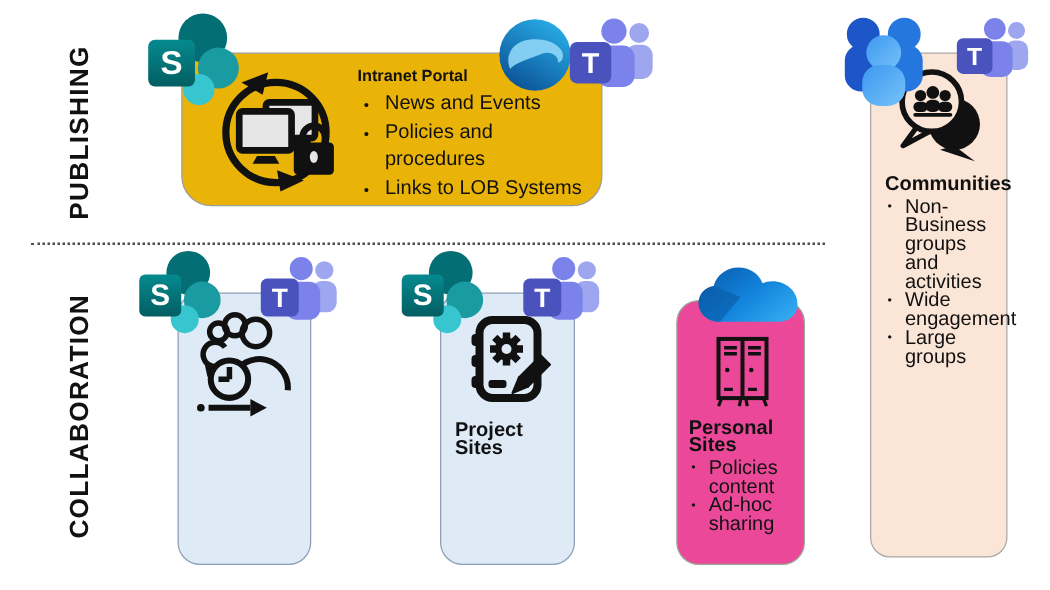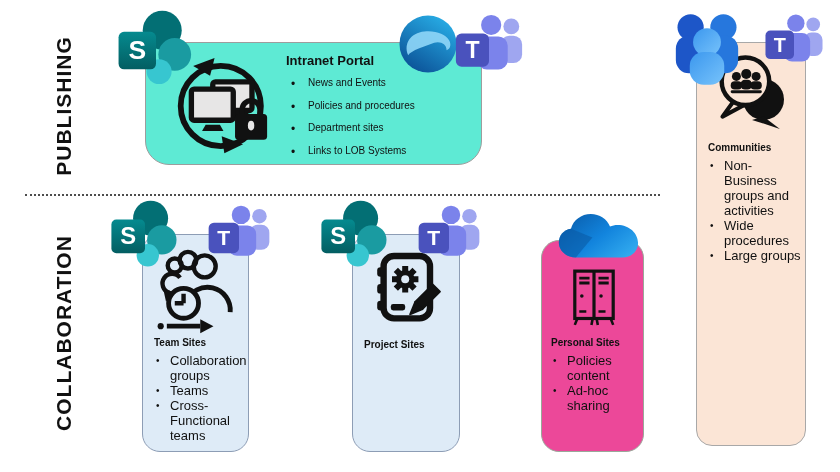--- a/index.html
+++ b/index.html
@@ -16,64 +16,63 @@
   #divider{position:absolute;left:25px;top:194px;width:635px;border-top:2px dotted #4d4d4d;}
   .card{position:absolute;box-sizing:border-box;}
   #card-intranet{left:145px;top:42px;width:337px;height:123px;background:#E7E6E6;border:1px solid #9d9d9d;border-radius:24px;}
   #card-communities{left:696px;top:42px;width:110px;height:404px;background:#FBE5D6;border:1px solid #a8a8a8;border-radius:16px;}
   #card-team{left:142px;top:234px;width:107px;height:218px;background:#DEEBF7;border:1px solid #8d9db5;border-radius:18px;}
   #card-project{left:352px;top:234px;width:108px;height:218px;background:#DEEBF7;border:1px solid #8d9db5;border-radius:18px;}
   #card-personal{left:541px;top:240px;width:103px;height:212px;background:#E2EFDA;border:1px solid #9aa89a;border-radius:18px;}
   .floaticon{position:absolute;}
   .inicon{position:absolute;}
   .card-text{position:absolute;}
-  .card-title{font-weight:bold;font-size:10px;line-height:14px;color:#111;}
+  .card-title{font-weight:bold;font-size:16px;line-height:14px;color:#111;}
   .big .card-title{font-size:13px;line-height:17px;}
   ul.bullets{list-style:none;margin:3px 0 0;padding:0;}
-  ul.bullets li{position:relative;padding-left:16px;font-size:13px;line-height:15px;color:#111;}
+  ul.bullets li{position:relative;padding-left:16px;font-size:16px;line-height:15px;color:#111;}
   ul.bullets li::before{content:"\2022";position:absolute;left:2px;font-size:10px;}
-  .big ul.bullets li{padding-left:22px;font-size:10px;line-height:22.5px;}
+  .big ul.bullets li{padding-left:22px;font-size:16px;line-height:22.5px;}
   .big ul.bullets li::before{left:5px;font-size:12px;top:1px;}
   #text-intranet{left:140px;top:9px;width:190px;}
   #text-communities{left:11px;top:98px;width:94px;}
   #text-team{left:11px;top:101px;width:92px;}
   #text-project{left:11px;top:103px;width:94px;}
   #text-personal{left:9px;top:95px;width:90px;}
   svg{display:block;}
   .sqletter{font-family:"Liberation Sans",sans-serif;font-weight:bold;fill:#fff;}
 </style>
 </head>
 <body>
 
 <div id="canvas">
 
   <div class="vlabel" id="label-publishing">PUBLISHING</div>
   <div class="vlabel" id="label-collaboration">COLLABORATION</div>
 
   <div id="divider"></div>
 
-  <div class="card big" id="card-intranet" style="background: #5eead4;">
+  <div class="card big" id="card-intranet" style="background: #eab308;">
     <svg class="inicon" style="left:22px;top:14px" width="102" height="98" viewBox="0 0 110 110">
       <circle cx="57" cy="55" r="45" fill="none" stroke="#111" stroke-width="6.5"></circle>
       <polygon points="26,10 50,1 45,21" fill="#111"></polygon>
       <polygon points="82,98 58,89 61,108" fill="#111"></polygon>
       <rect x="48" y="28" width="44" height="32" rx="3" fill="#E7E6E6" stroke="#111" stroke-width="6"></rect>
       <rect x="60" y="62" width="28" height="6" fill="#111"></rect>
       <rect x="24" y="36" width="47" height="35" rx="3" fill="#E7E6E6" stroke="#111" stroke-width="6"></rect>
       <polygon points="40,76 56,76 60,83 36,83" fill="#111"></polygon>
       <path d="M81 66 v-7 a10 10 0 0 1 20 0 v7" fill="none" stroke="#111" stroke-width="6"></path>
       <rect x="73" y="64" width="36" height="29" rx="4" fill="#111"></rect>
       <ellipse cx="91" cy="77" rx="3.6" ry="5.4" fill="#E7E6E6"></ellipse>
     </svg>
     <div class="card-text" id="text-intranet">
       <div class="card-title">Intranet Portal</div>
       <ul class="bullets">
         <li>News and Events</li>
         <li>Policies and procedures</li>
-        <li>Department sites</li>
         <li>Links to LOB Systems</li>
       </ul>
     </div>
   </div>
 
   <div class="card" id="card-communities" style="background: rgb(251, 229, 214);">
     <svg class="inicon" style="left:14px;top:8px" width="82" height="82" viewBox="0 0 100 100">
       <circle cx="64" cy="59" r="25" fill="#111"></circle>
       <polygon points="64,80 84,95 50,84" fill="#111"></polygon>
       <polygon points="30,58 14,80 44,64" fill="#FBE5D6" stroke="#111" stroke-width="5" stroke-linejoin="round"></polygon>
@@ -83,48 +82,40 @@
       <circle cx="55" cy="31" r="5.5" fill="#111"></circle>
       <rect x="24" y="37" width="14" height="10" rx="5" fill="#111"></rect>
       <rect x="36" y="35" width="14" height="12" rx="5.5" fill="#111"></rect>
       <rect x="48" y="37" width="14" height="10" rx="5" fill="#111"></rect>
       <rect x="24" y="48" width="38" height="3.6" rx="1.8" fill="#111"></rect>
     </svg>
     <div class="card-text" id="text-communities">
       <div class="card-title">Communities</div>
       <ul class="bullets">
         <li>Non-Business groups and activities</li>
-        <li>Wide procedures</li>
+        <li>Wide engagement</li>
         <li>Large groups</li>
       </ul>
     </div>
   </div>
 
   <div class="card" id="card-team" style="background: rgb(222, 235, 247);">
     <svg class="inicon" style="left:8px;top:10px" width="88" height="92" viewBox="0 0 100 100">
       <circle cx="27" cy="21" r="8" fill="none" stroke="#111" stroke-width="5"></circle>
       <circle cx="42" cy="15" r="9.5" fill="none" stroke="#111" stroke-width="5"></circle>
       <circle cx="61" cy="22" r="12.5" fill="none" stroke="#111" stroke-width="5"></circle>
       <path d="M40 62 A 26 26 0 0 1 90 74" fill="none" stroke="#111" stroke-width="5.5"></path>
       <path d="M33 35 A 11 11 0 1 0 21 52" fill="none" stroke="#111" stroke-width="5"></path>
       <polygon points="14,48 27,51 17,62" fill="#111"></polygon>
       <circle cx="37" cy="64" r="17" fill="#DEEBF7" stroke="#111" stroke-width="5.5"></circle>
       <path d="M37 64 V 53 M37 64 H 27" fill="none" stroke="#111" stroke-width="5"></path>
       <circle cx="11" cy="90" r="3.5" fill="#111"></circle>
       <path d="M18 90 H 56" stroke="#111" stroke-width="5.5"></path>
       <polygon points="56,82 56,98 71,90" fill="#111"></polygon>
     </svg>
-    <div class="card-text" id="text-team">
-      <div class="card-title">Team Sites</div>
-      <ul class="bullets">
-        <li>Collaboration groups</li>
-        <li>Teams</li>
-        <li>Cross-Functional teams</li>
-      </ul>
-    </div>
   </div>
 
   <div class="card" id="card-project" style="background: rgb(222, 235, 247);">
     <svg class="inicon" style="left:13px;top:6px" width="80" height="94" viewBox="0 0 100 100">
       <rect x="14" y="24" width="9" height="12" rx="4" fill="#111"></rect>
       <rect x="14" y="45" width="9" height="12" rx="4" fill="#111"></rect>
       <rect x="14" y="66" width="9" height="12" rx="4" fill="#111"></rect>
       <rect x="22" y="10" width="58" height="78" rx="13" fill="none" stroke="#111" stroke-width="8"></rect>
       <g stroke="#111" stroke-width="7.5">
         <path d="M58 39 H 65.5 M55.4 45.4 L60.7 50.7 M49 48 V 55.5 M42.6 45.4 L37.3 50.7 M40 39 H 32.5 M42.6 32.6 L37.3 27.3 M49 30 V 22.5 M55.4 32.6 L60.7 27.3"></path>

